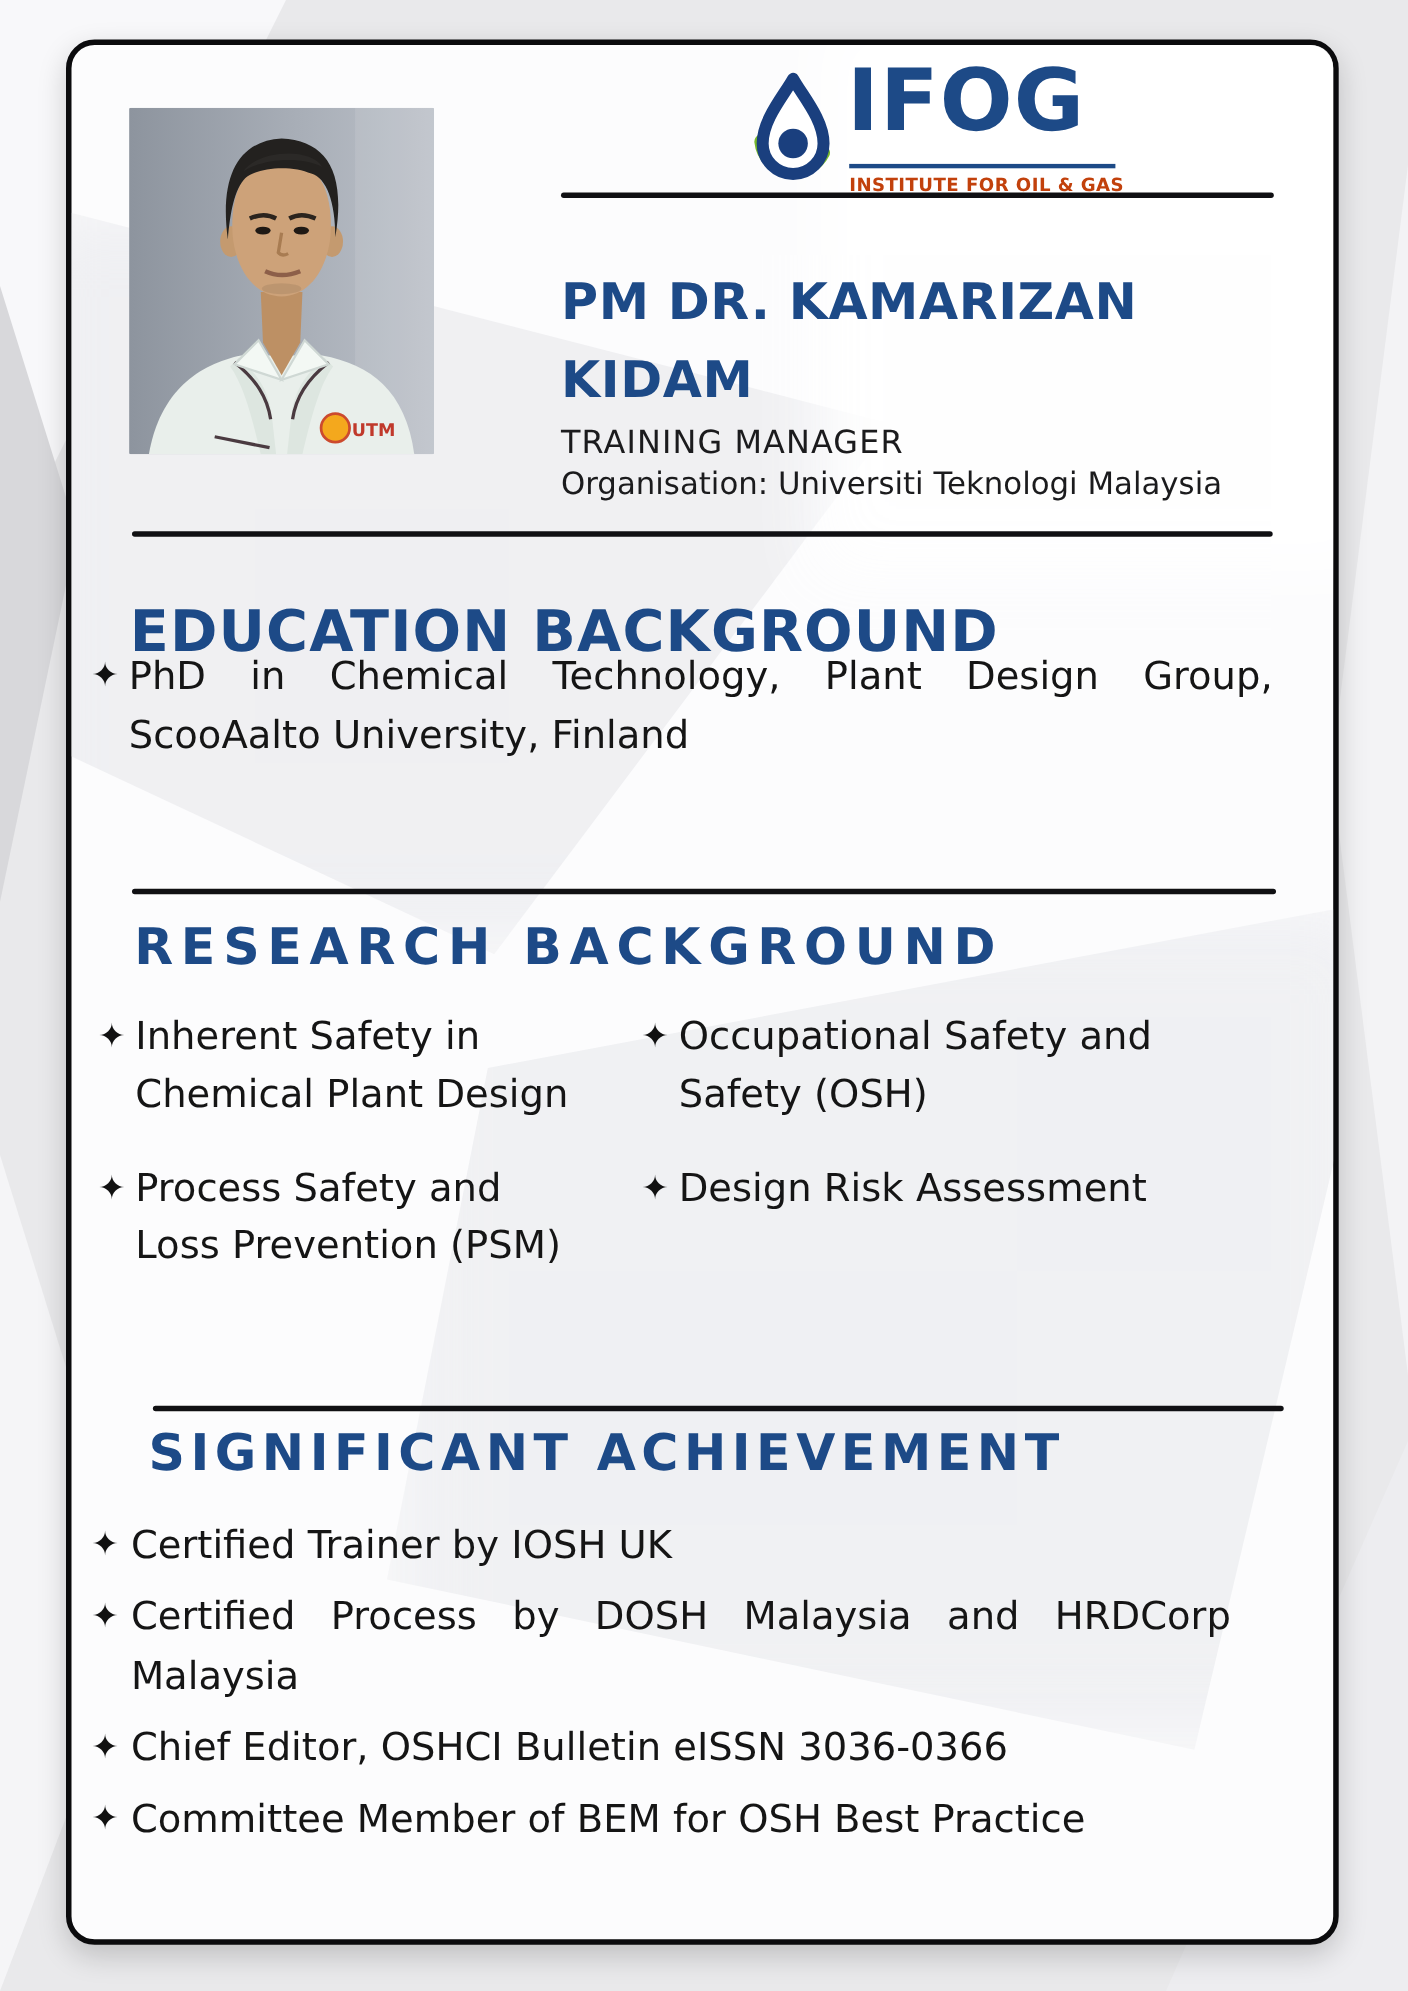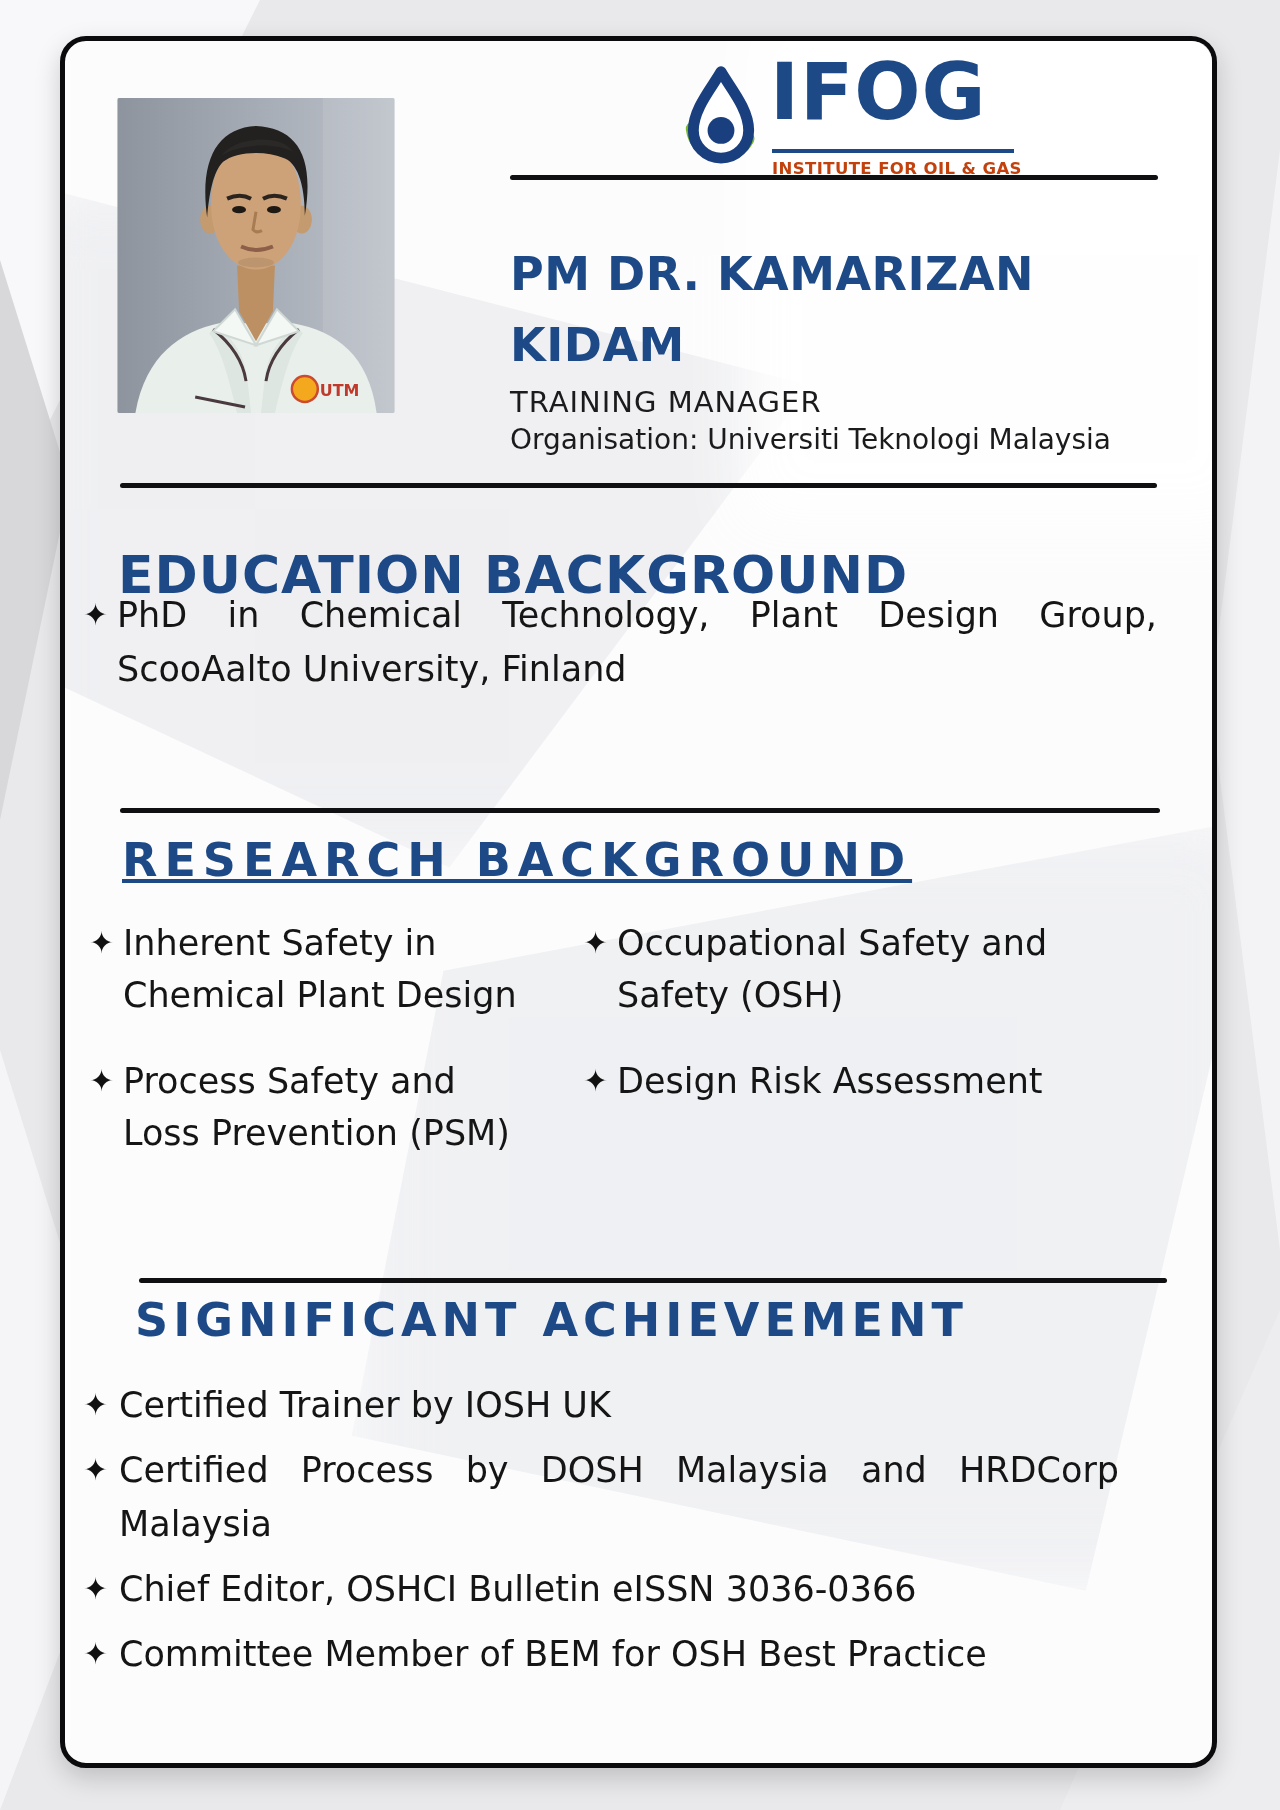--- a/index.html
+++ b/index.html
@@ -63,21 +63,21 @@
     left:445px;top:162px;width:560px;
     font-size:46px;font-weight:700;line-height:1.55;
     color:#1d4a87;letter-spacing:.5px;margin-top:36px;
   }
   .profile-role{left:445px;top:344px;font-size:29px;letter-spacing:1px;color:#1b1b1d;}
   .profile-org{left:445px;top:382px;font-size:28px;color:#1b1b1d;white-space:nowrap;text-align:center;}
 
   
   .sec-title{position:absolute;color:#1d4a87;font-weight:700;white-space:nowrap;}
   .edu-title{left:53px;top:478px;font-size:52px;letter-spacing:1px;margin-top:26px;}
-  .res-title{left:57px;top:792px;font-size:46px;letter-spacing:7px;text-decoration:underline;}
+  .res-title{left:57px;top:792px;font-size:46px;letter-spacing:7px;}
   .ach-title{left:70px;top:1252px;font-size:46px;letter-spacing:5px;}
 
   .bullet-item{display:flex;align-items:flex-start;}
   .bullet-marker{
     flex:none;width:34px;font-size:30px;line-height:54px;color:#111;
   }
   .bullet-text{font-size:35px;line-height:54px;color:#151515;}
   .justify{text-align:justify;text-justify:inter-word;}
 
   .edu-list{left:18px;top:547px;width:1076px;}

